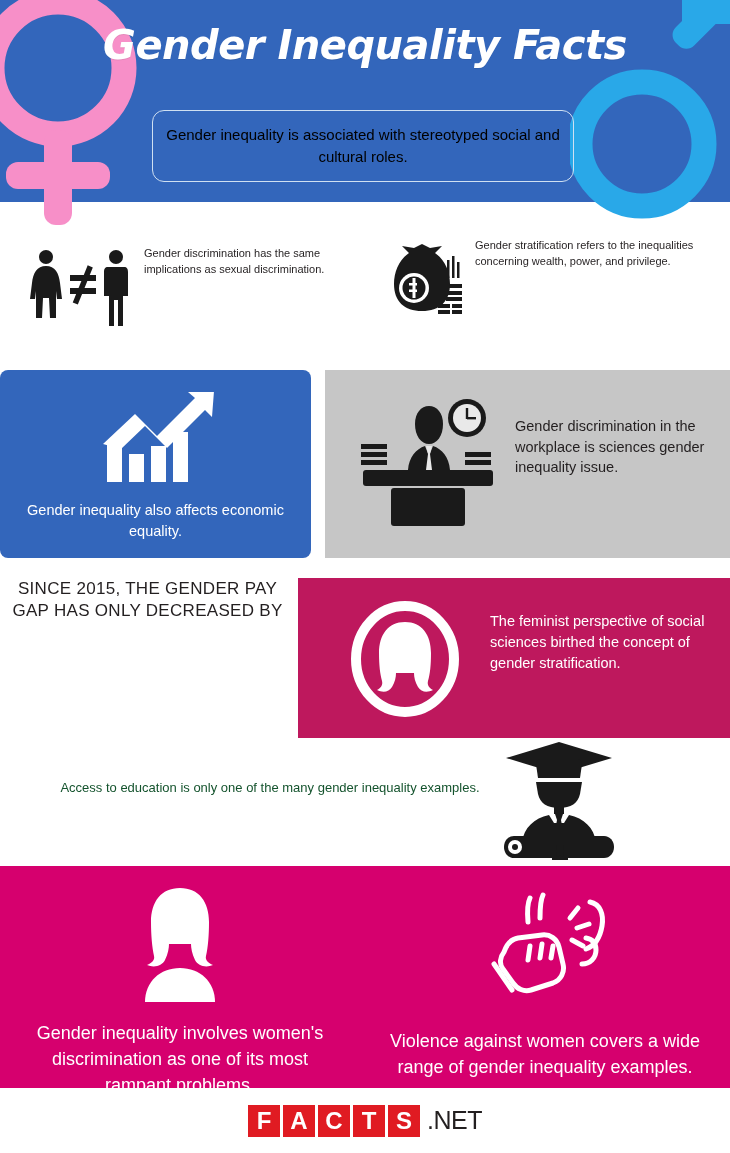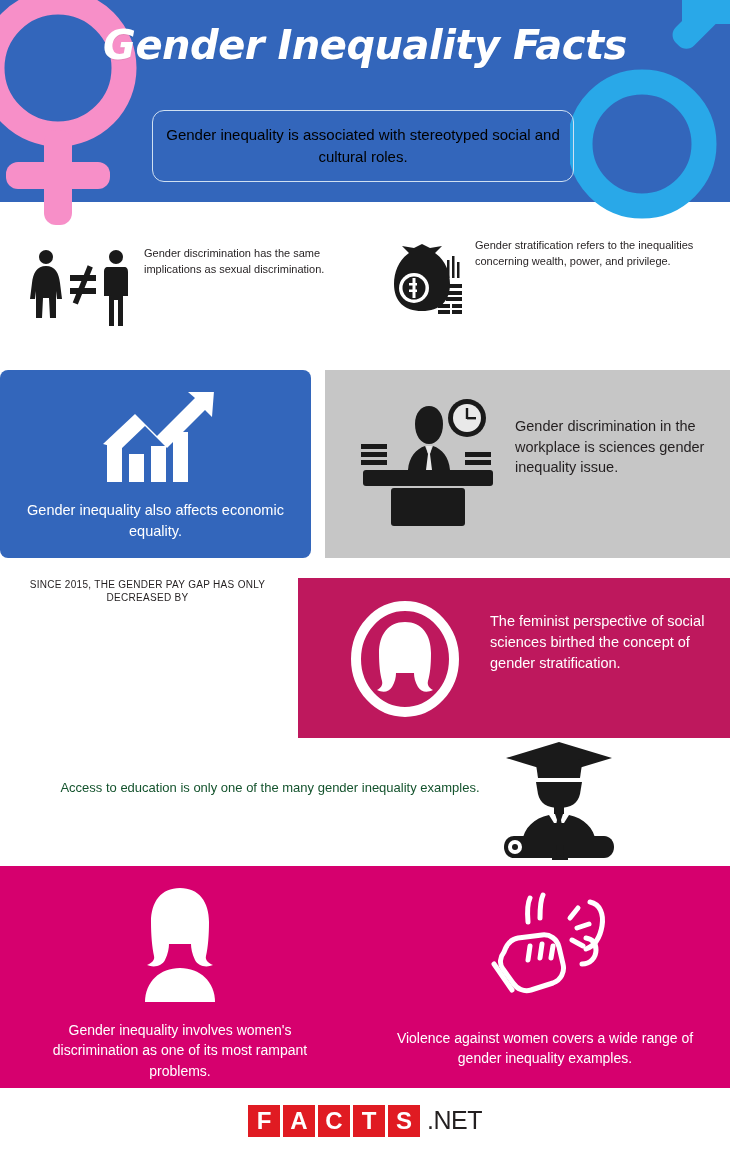--- a/index.html
+++ b/index.html
@@ -84,21 +84,21 @@
     position:absolute;left:190px;top:46px;width:200px;
     margin:0;font-size:14.5px;line-height:1.42;color:#231f20;
   }
 
   
   .paygap{
     position:absolute;left:10px;top:578px;width:275px;height:160px;
     text-align:center;
   }
   .paygap .lead{
-    margin:0;font-size:10px;line-height:1.32;letter-spacing:.3px;
+    margin:0;font-size:17px;line-height:1.32;letter-spacing:.3px;
     color:#231f20;text-transform:uppercase;
   }
   .paygap .big{
     margin:2px 0 0 0;
     font-family:"DejaVu Sans",sans-serif;
     font-size:74px;font-weight:bold;letter-spacing:-3px;
     color:#231f20;line-height:.95;
   }
   .panel-pink{
     position:absolute;left:298px;top:578px;width:432px;height:160px;
@@ -119,21 +119,21 @@
   
   .band-pink{
     position:absolute;left:0;top:866px;width:730px;height:222px;
     background:#d6006e;
   }
   .band-col{
     position:absolute;top:18px;width:310px;
     display:flex;flex-direction:column;align-items:center;
   }
   .band-col p{
-    margin:0;color:#ffffff;font-size:14px;line-height:1.45;text-align:center;
+    margin:0;color:#ffffff;font-size:18px;line-height:1.45;text-align:center;
   }
 
   
   .footer{
     position:absolute;left:0;top:1088px;width:730px;height:65px;
     background:#ffffff;
     display:flex;align-items:center;justify-content:center;
   }
   .logo{display:flex;align-items:center;}
   .logo .sq{

